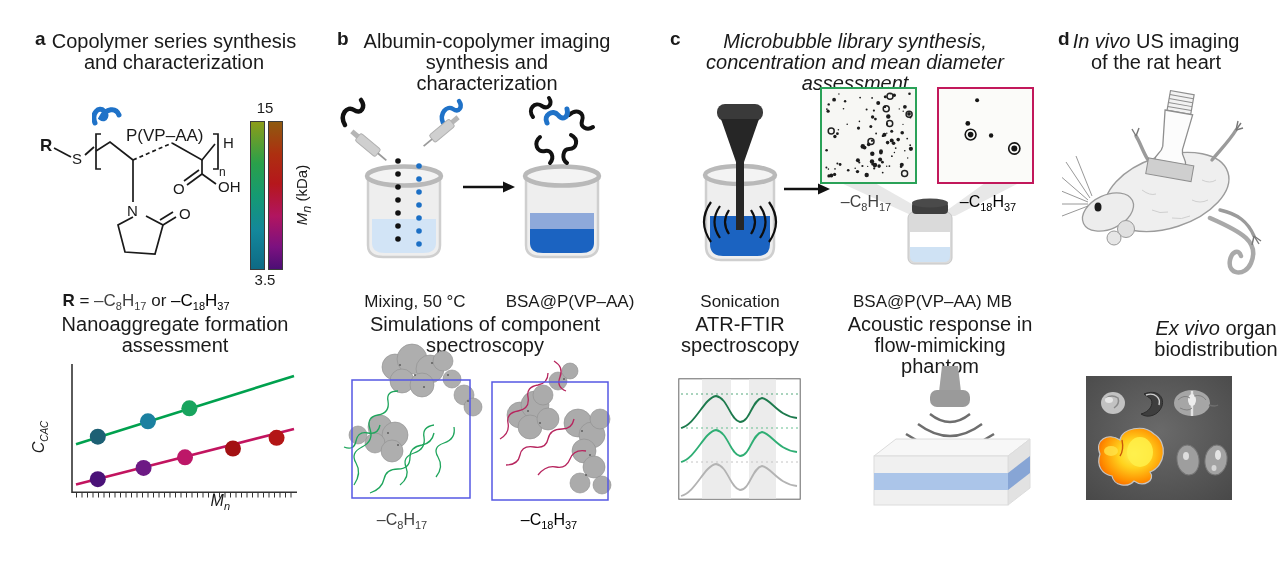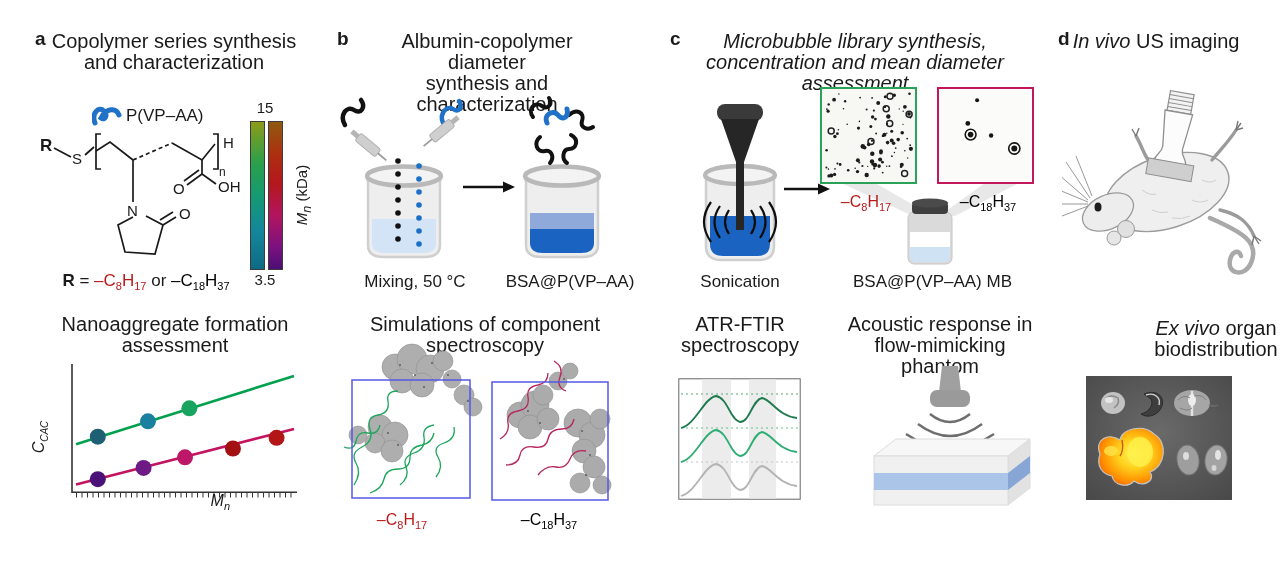--- a/index.html
+++ b/index.html
@@ -1,24 +1,24 @@
 <!DOCTYPE html>
 <html><head>
 <meta charset="utf-8">
 <style>
   html,body{margin:0;padding:0;background:#fff;}
   .fig{position:relative;width:1280px;height:572px;background:#ffffff;overflow:hidden;
        font-family:"Liberation Sans","DejaVu Sans",sans-serif;color:#1a1a1a;}
   .abs{position:absolute;}
   .pletter{font-size:19px;font-weight:bold;}
   .ptitle{font-size:20px;line-height:21px;text-align:center;}
-  .caption{font-size:17px;text-align:center;white-space:nowrap;}
+  .caption{font-size:17px;text-align:center;white-space:nowrap;margin-top:20px;}
   .lab{font-size:16px;text-align:center;white-space:nowrap;}
   .frm sub{font-size:11px;}
-  .green{color:#b91c1c;}
+  .green{color:#404040;}
   .crimson{color:#000000;}
   .it{font-style:italic;}
   .rot{transform:rotate(-90deg);}
   .cbar{border:1px solid #3c3c3c;}
   #cbar-green{background:linear-gradient(180deg,#8c9c19 0%,#2aa04a 28%,#159a72 50%,#13879b 74%,#0e6a85 100%);}
   #cbar-red{background:linear-gradient(180deg,#8f5a10 0%,#ad2f10 22%,#b5171c 42%,#b11560 64%,#7c1180 85%,#4c0e74 100%);}
   .mbimg{background:#f7f7f4;}
   #mb-green-box{border:2px solid #2aa258;}
   #mb-red-box{border:2px solid #c2185b;}
   .cbnum{font-size:15px;text-align:center;}
@@ -106,21 +106,21 @@
   </svg>
   <div class="abs rot" style="left:5px;top:427px;width:70px;height:20px;text-align:center;font-size:16px;">
     <span class="it">C</span><sub class="it" style="font-size:10px;">CAC</sub>
   </div>
   <div class="abs" style="left:120px;top:492px;width:110px;text-align:right;font-size:16px;">
     <span class="it">M</span><sub class="it" style="font-size:11px;">n</sub>
   </div>
 
   <div class="abs pletter" style="left:337px;top:28px;">b</div>
   <div class="abs ptitle" style="left:362px;top:31px;width:250px;">
-    <div>Albumin-copolymer diameter</div>
+    <div>Albumin-copolymer imaging</div>
     <div>synthesis and characterization</div>
   </div>
 
   <svg class="abs" style="left:335px;top:95px;" width="310" height="180" viewBox="0 0 310 180">
 
     <g>
       <path d="M33 81 L33 150 Q33 162 48 162 L90 162 Q105 162 105 150 L105 81" fill="#ededed" opacity="0.92" stroke="#cccccc" stroke-width="2.5"></path>
       <path d="M37 124 L101 124 L101 148 Q101 158 88 158 L50 158 Q37 158 37 148 Z" fill="#d2e4f6"></path>
       <ellipse cx="69" cy="81" rx="37" ry="9.5" fill="#f3f3f3" stroke="#b9b9b9" stroke-width="4.5"></ellipse>
     </g>
@@ -464,20 +464,21 @@
       <polygon points="146,96 168,79 168,128 146,145" fill="#e2e2e2" stroke="#dcdcdc"></polygon>
       <rect x="12" y="96" width="134" height="49" fill="#f0f0f0" stroke="#dcdcdc"></rect>
       <rect x="12" y="113" width="134" height="17" fill="#abc5e9"></rect>
       <polygon points="146,113 168,96 168,113 146,130" fill="#87a5d5"></polygon>
     </g>
   </svg>
 
   <div class="abs pletter" style="left:1058px;top:28px;">d</div>
   <div class="abs ptitle" style="left:1056px;top:31px;width:200px;">
     <div><span class="it">In vivo</span><span> US imaging</span></div>
+    <div>of the rat heart</div>
   </div>
 
   <svg class="abs" style="left:1062px;top:90px;" width="212" height="200" viewBox="0 0 212 200">
     <path d="M148 128 C180 142 198 152 189 173 C183 187 165 185 168 170 C170 161 177 159 179 166" fill="none" stroke="#a9a9a9" stroke-width="4.5" stroke-linecap="round"></path>
     <ellipse cx="105" cy="102" rx="64" ry="36" transform="rotate(-18 105 102)" fill="#efefef" stroke="#9b9b9b" stroke-width="1.4"></ellipse>
     <g stroke="#cfcfcf" stroke-width="1">
       <path d="M90 120 q8 4 16 2" fill="none"></path>
         <path d="M110 128 q10 2 18 -2" fill="none"></path>
       <path d="M130 110 q8 4 16 0" fill="none"></path>
         <path d="M80 100 q8 6 14 4" fill="none"></path>

